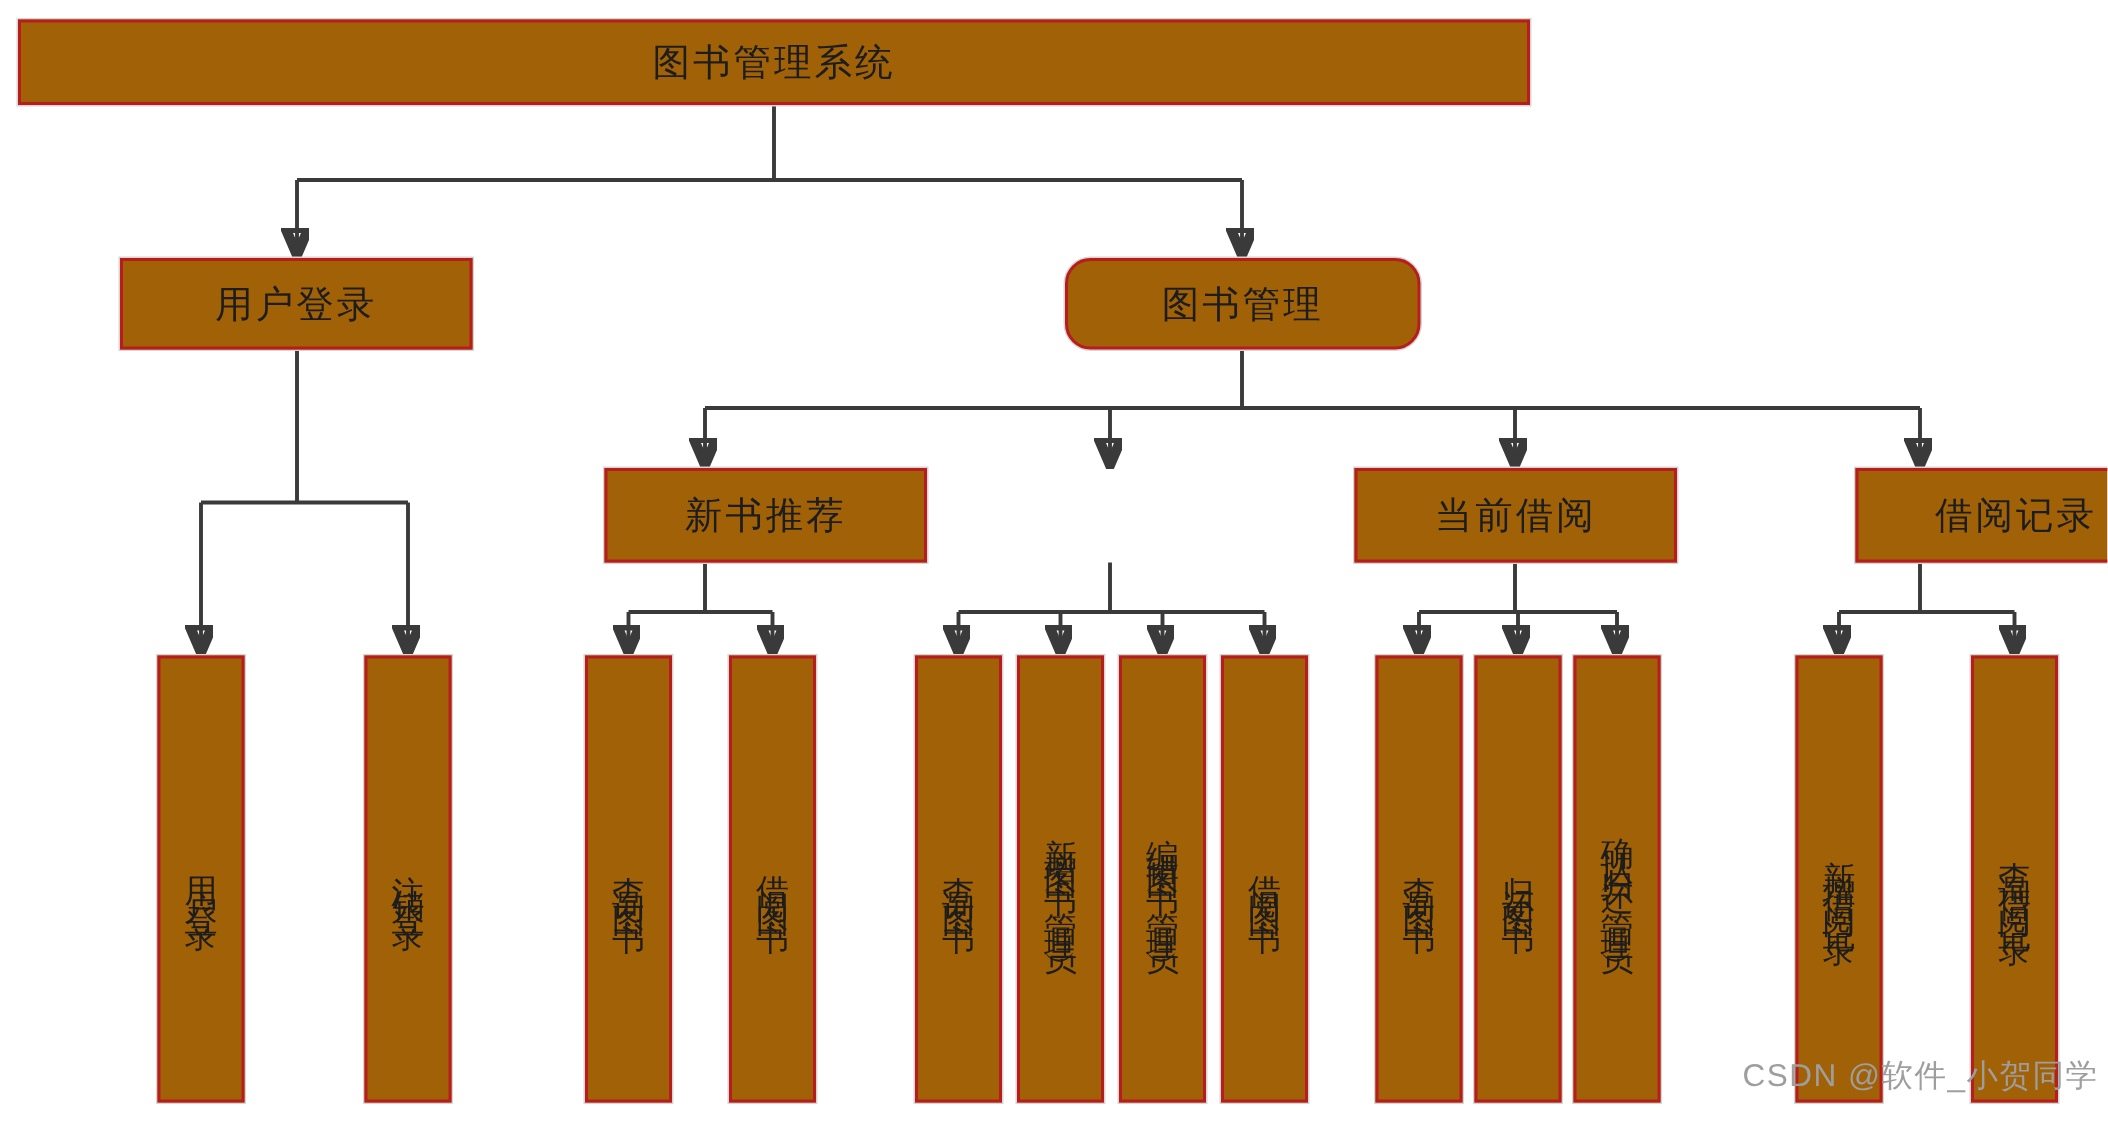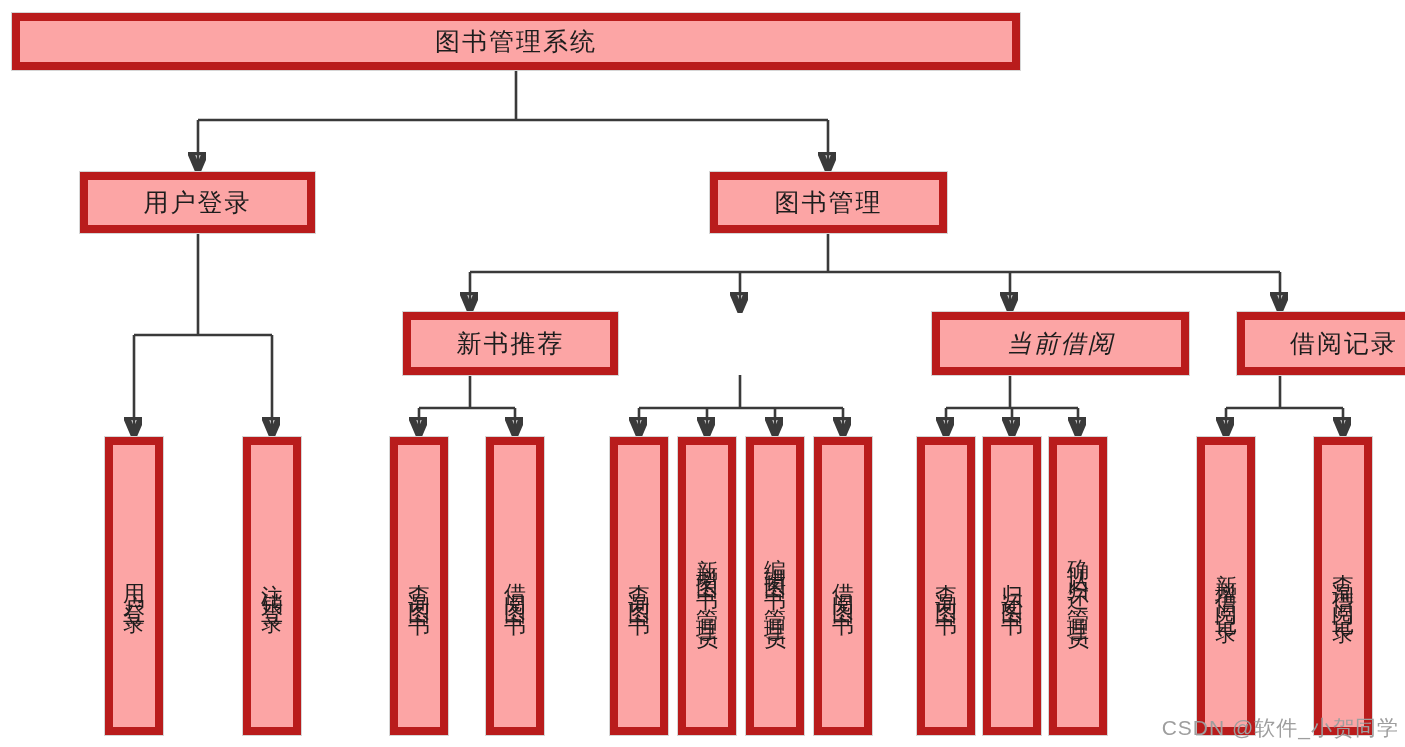--- a/index.html
+++ b/index.html
@@ -2,48 +2,48 @@
 <html><head>
 <meta charset="utf-8">
 <style>
   html,body { margin:0; padding:0; background:#ffffff; }
   .stage {
     position:relative; width:1405px; height:747px; background:#ffffff;
     font-family:"Liberation Sans", sans-serif; overflow:hidden;
   }
   .connector-layer { position:absolute; left:0; top:0; width:1405px; height:747px; }
   .box {
-    position:absolute; background:#fca5a5; border:8px solid #b91c1c;
+    position:absolute; background:#a16207; border:2px solid #b91c1c;
     display:flex; align-items:center; justify-content:center;
     box-sizing:border-box; box-shadow:0 0 0 1px #d6d6d6;
   }
   .hbox span {
     font-size:25px; letter-spacing:2px; color:#1d1d1d; white-space:nowrap;
   }
   .vbox span {
     writing-mode:vertical-rl; font-size:22px; letter-spacing:10px;
     color:#1d1d1d; line-height:1;
   }
   
   .n-root    { left:12px;   top:13px;  width:1008px; height:57px; }
   .n-user    { left:80px;   top:172px; width:235px;  height:61px; }
-  .n-bookmgr { left:710px;  top:172px; width:237px;  height:61px; }
+  .n-bookmgr { left:710px;  top:172px; width:237px;  height:61px;border-radius:17px; }
   .n-newrec  { left:363px;  top:312px; width:215px;  height:63px;margin-left:40px; }
   .n-borrow  { left:633px;  top:312px; width:215px;  height:63px; }
-  .n-current { left:932px;  top:312px; width:257px;  height:63px;font-style:italic; }
+  .n-current { left:903px;  top:312px; width:215px;  height:63px; }
   .n-record  { left:1237px; top:312px; width:214px;  height:63px; }
   
   .vbox { top:437px; width:58px; height:298px; }
   .lf-a1 { left:105px; }  .lf-a2 { left:243px; }
   .lf-b1 { left:390px; }  .lf-b2 { left:486px; }
   .lf-c1 { left:610px; }  .lf-c2 { left:678px; }  .lf-c3 { left:746px; }  .lf-c4 { left:814px; }
   .lf-d1 { left:917px; }  .lf-d2 { left:983px; }  .lf-d3 { left:1049px; }
   .lf-e1 { left:1197px; } .lf-e2 { left:1314px; }
   .watermark {
-    position:absolute; right:6px; bottom:5px; font-size:21px;
+    position:absolute; right:6px; bottom:16px; font-size:21px;
     color:#9e9e9e; z-index:5; letter-spacing:1px; white-space:nowrap;
   }
   svg path { stroke:#3a3a3a; stroke-width:2.6; fill:none; }
 </style>
 </head>
 <body>
 
 <div class="stage">
 
   <svg class="connector-layer" width="1405" height="747" viewBox="0 0 1405 747" xmlns="http://www.w3.org/2000/svg">

